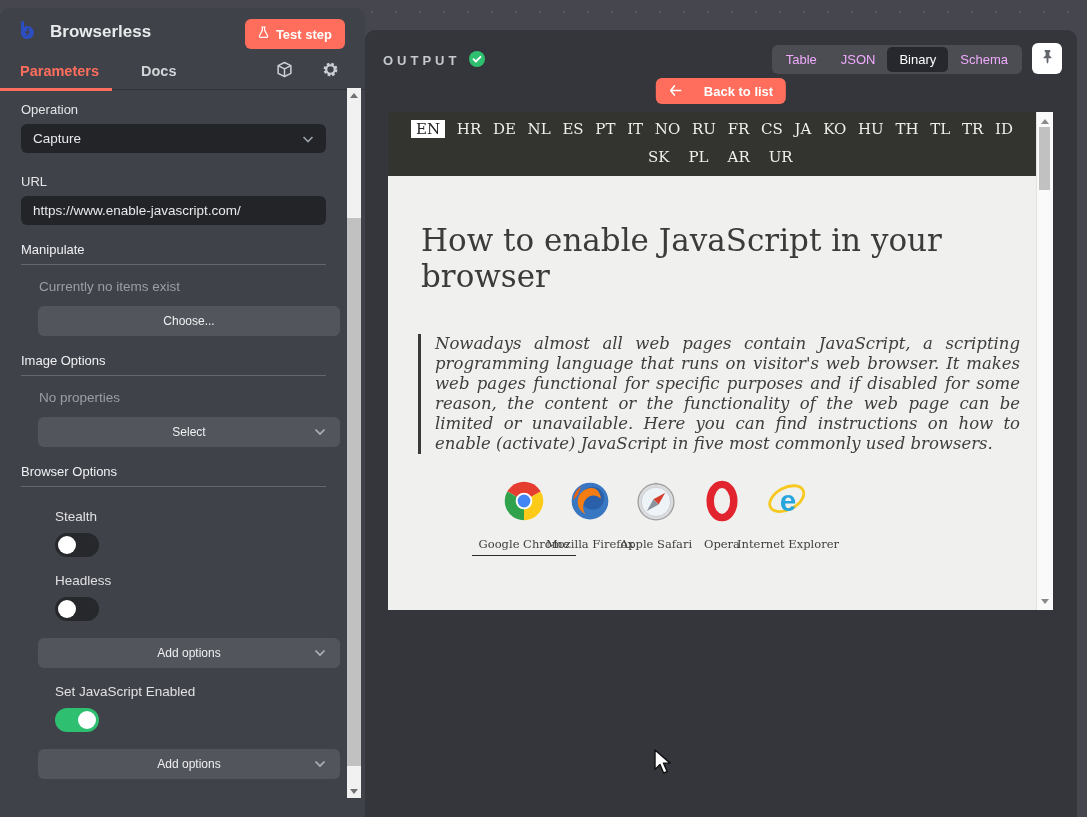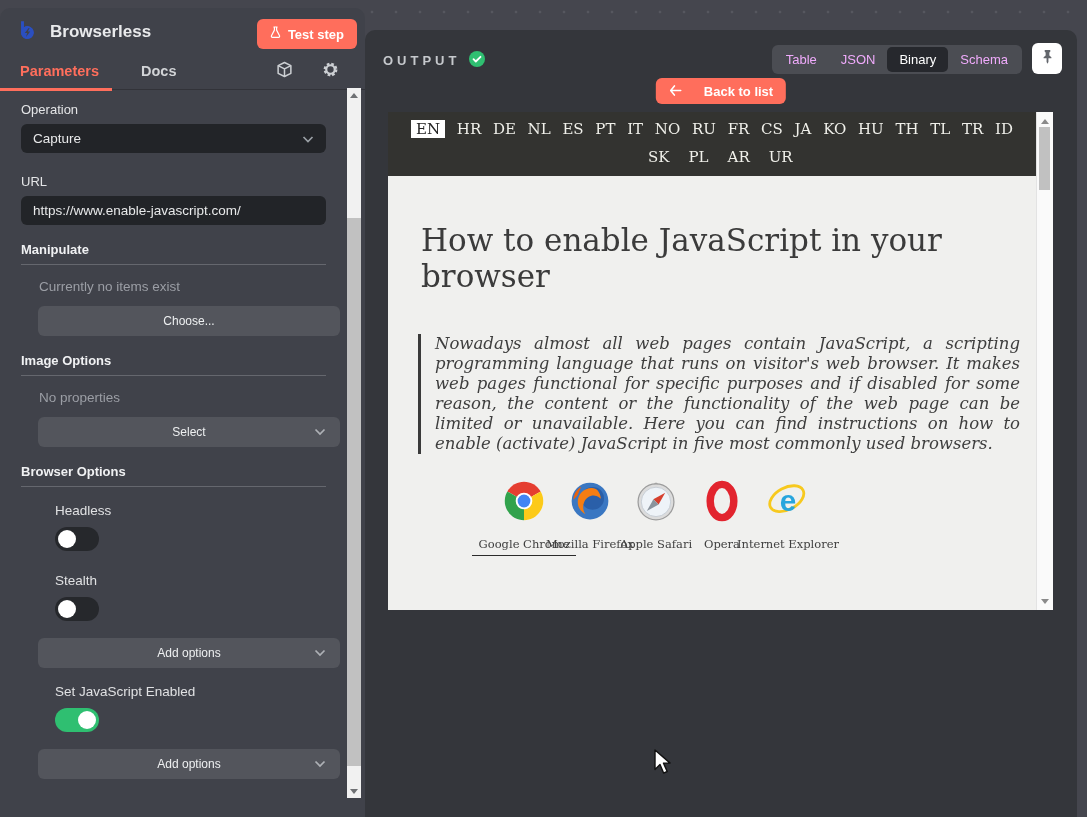--- a/index.html
+++ b/index.html
@@ -5,37 +5,37 @@
   html,body{margin:0;padding:0;}
   #stage{position:relative;width:1087px;height:817px;background:#45464e;overflow:hidden;
          font-family:"Liberation Sans",sans-serif;
          background-image:radial-gradient(circle,#56575f 1.5px,rgba(0,0,0,0) 1.6px);
          background-size:24px 24px;}
   
   .left-panel{position:absolute;left:0;top:8px;width:365px;height:809px;background:#40424a;
               border-radius:10px 10px 0 0;z-index:3;}
   .lp-header{display:flex;align-items:center;padding:11px 16px 8px;position:relative;}
   .app-title{margin-left:12px;font-size:17px;font-weight:bold;color:#e9eaec;}
-  .test-step{position:absolute;right:8px;top:11px;background:#ff6e5c;color:#fff;font-size:13px;
+  .test-step{position:absolute;right:20px;top:11px;background:#ff6e5c;color:#fff;font-size:13px;
              font-weight:bold;padding:7px 13px;border-radius:6px;display:flex;align-items:center;gap:7px;cursor:pointer;}
   .lp-tabs{display:flex;align-items:center;padding:0 20px;height:36px;position:relative;
            border-bottom:1px solid rgba(0,0,0,0.22);}
   .tab-params{color:#ff6e5c;font-weight:bold;font-size:14.5px;cursor:pointer;}
   .tab-underline{position:absolute;left:0;bottom:-2px;width:112px;height:3px;background:#ff6e5c;}
   .tab-docs{margin-left:42px;color:#d2d4d7;font-weight:bold;font-size:14.5px;cursor:pointer;}
   .lp-tab-icons{margin-left:auto;display:flex;gap:29px;align-items:center;padding-right:6px;}
   .lp-body{position:relative;padding:6px 20px 0 21px;font-size:13px;}
   .field-label{color:#e4e5e7;font-size:13px;margin:6px 0 7px;}
   .select-box,.text-input{width:305px;height:29px;background:#222428;border-radius:6px;
       display:flex;align-items:center;padding:0 12px;color:#e8e9ea;font-size:13.5px;position:relative;
       box-sizing:border-box;border:none;outline:none;}
   .text-input{display:block;line-height:29px;font-family:"Liberation Sans",sans-serif;}
   .chev{position:absolute;right:12px;top:50%;transform:translateY(-50%);}
   .mt21{margin-top:21px;}
-  .section-heading{margin-top:17px;color:#f0f1f3;font-weight:bold;font-size:13px;
+  .section-heading{margin-top:17px;color:#f0f1f3;font-weight:normal;font-size:13px;
       padding-bottom:7px;border-bottom:1px solid #65676e;width:305px;box-sizing:border-box;}
   .empty-text{color:#9b9ea5;font-size:13.5px;margin:14px 0 12px 18px;}
   .ghost-button{margin-left:17px;width:302px;height:30px;background:#53555c;border-radius:6px;
       color:#eef0f1;font-size:12px;display:flex;align-items:center;justify-content:center;
       position:relative;cursor:pointer;}
   .toggle-group{margin-left:34px;margin-top:16px;}
   .toggle-group.mt22{margin-top:22px;}
   .toggle-label{color:#e0e1e3;font-size:13.5px;}
   .toggle{margin-top:9px;width:44px;height:24px;border-radius:12px;background:#26282c;position:relative;cursor:pointer;}
   .toggle .knob{position:absolute;top:3px;left:3px;width:18px;height:18px;border-radius:50%;background:#fff;}
@@ -159,28 +159,28 @@
       <div class="ghost-button">
         <span>Select</span>
         <span class="chev" style="right:14px;">
           <svg width="12" height="8" viewBox="0 0 12 8">
               <path d="M1.5 1.5 6 6l4.5-4.5" fill="none" stroke="#aeb1b6" stroke-width="1.7"></path>
             </svg>
         </span>
       </div>
 
       <div class="section-heading">Browser Options</div>
+      <div class="toggle-group mt22">
+        <div class="toggle-label">Stealth</div>
+        <div class="toggle">
+            <div class="knob"></div>
+          </div>
+      </div>
       <div class="toggle-group">
         <div class="toggle-label">Headless</div>
-        <div class="toggle">
-            <div class="knob"></div>
-          </div>
-      </div>
-      <div class="toggle-group mt22">
-        <div class="toggle-label">Stealth</div>
         <div class="toggle">
             <div class="knob"></div>
           </div>
       </div>
       <div class="ghost-button gbtn-mt">
         <span>Add options</span>
         <span class="chev" style="right:14px;">
           <svg width="12" height="8" viewBox="0 0 12 8">
               <path d="M1.5 1.5 6 6l4.5-4.5" fill="none" stroke="#aeb1b6" stroke-width="1.7"></path>
             </svg>

